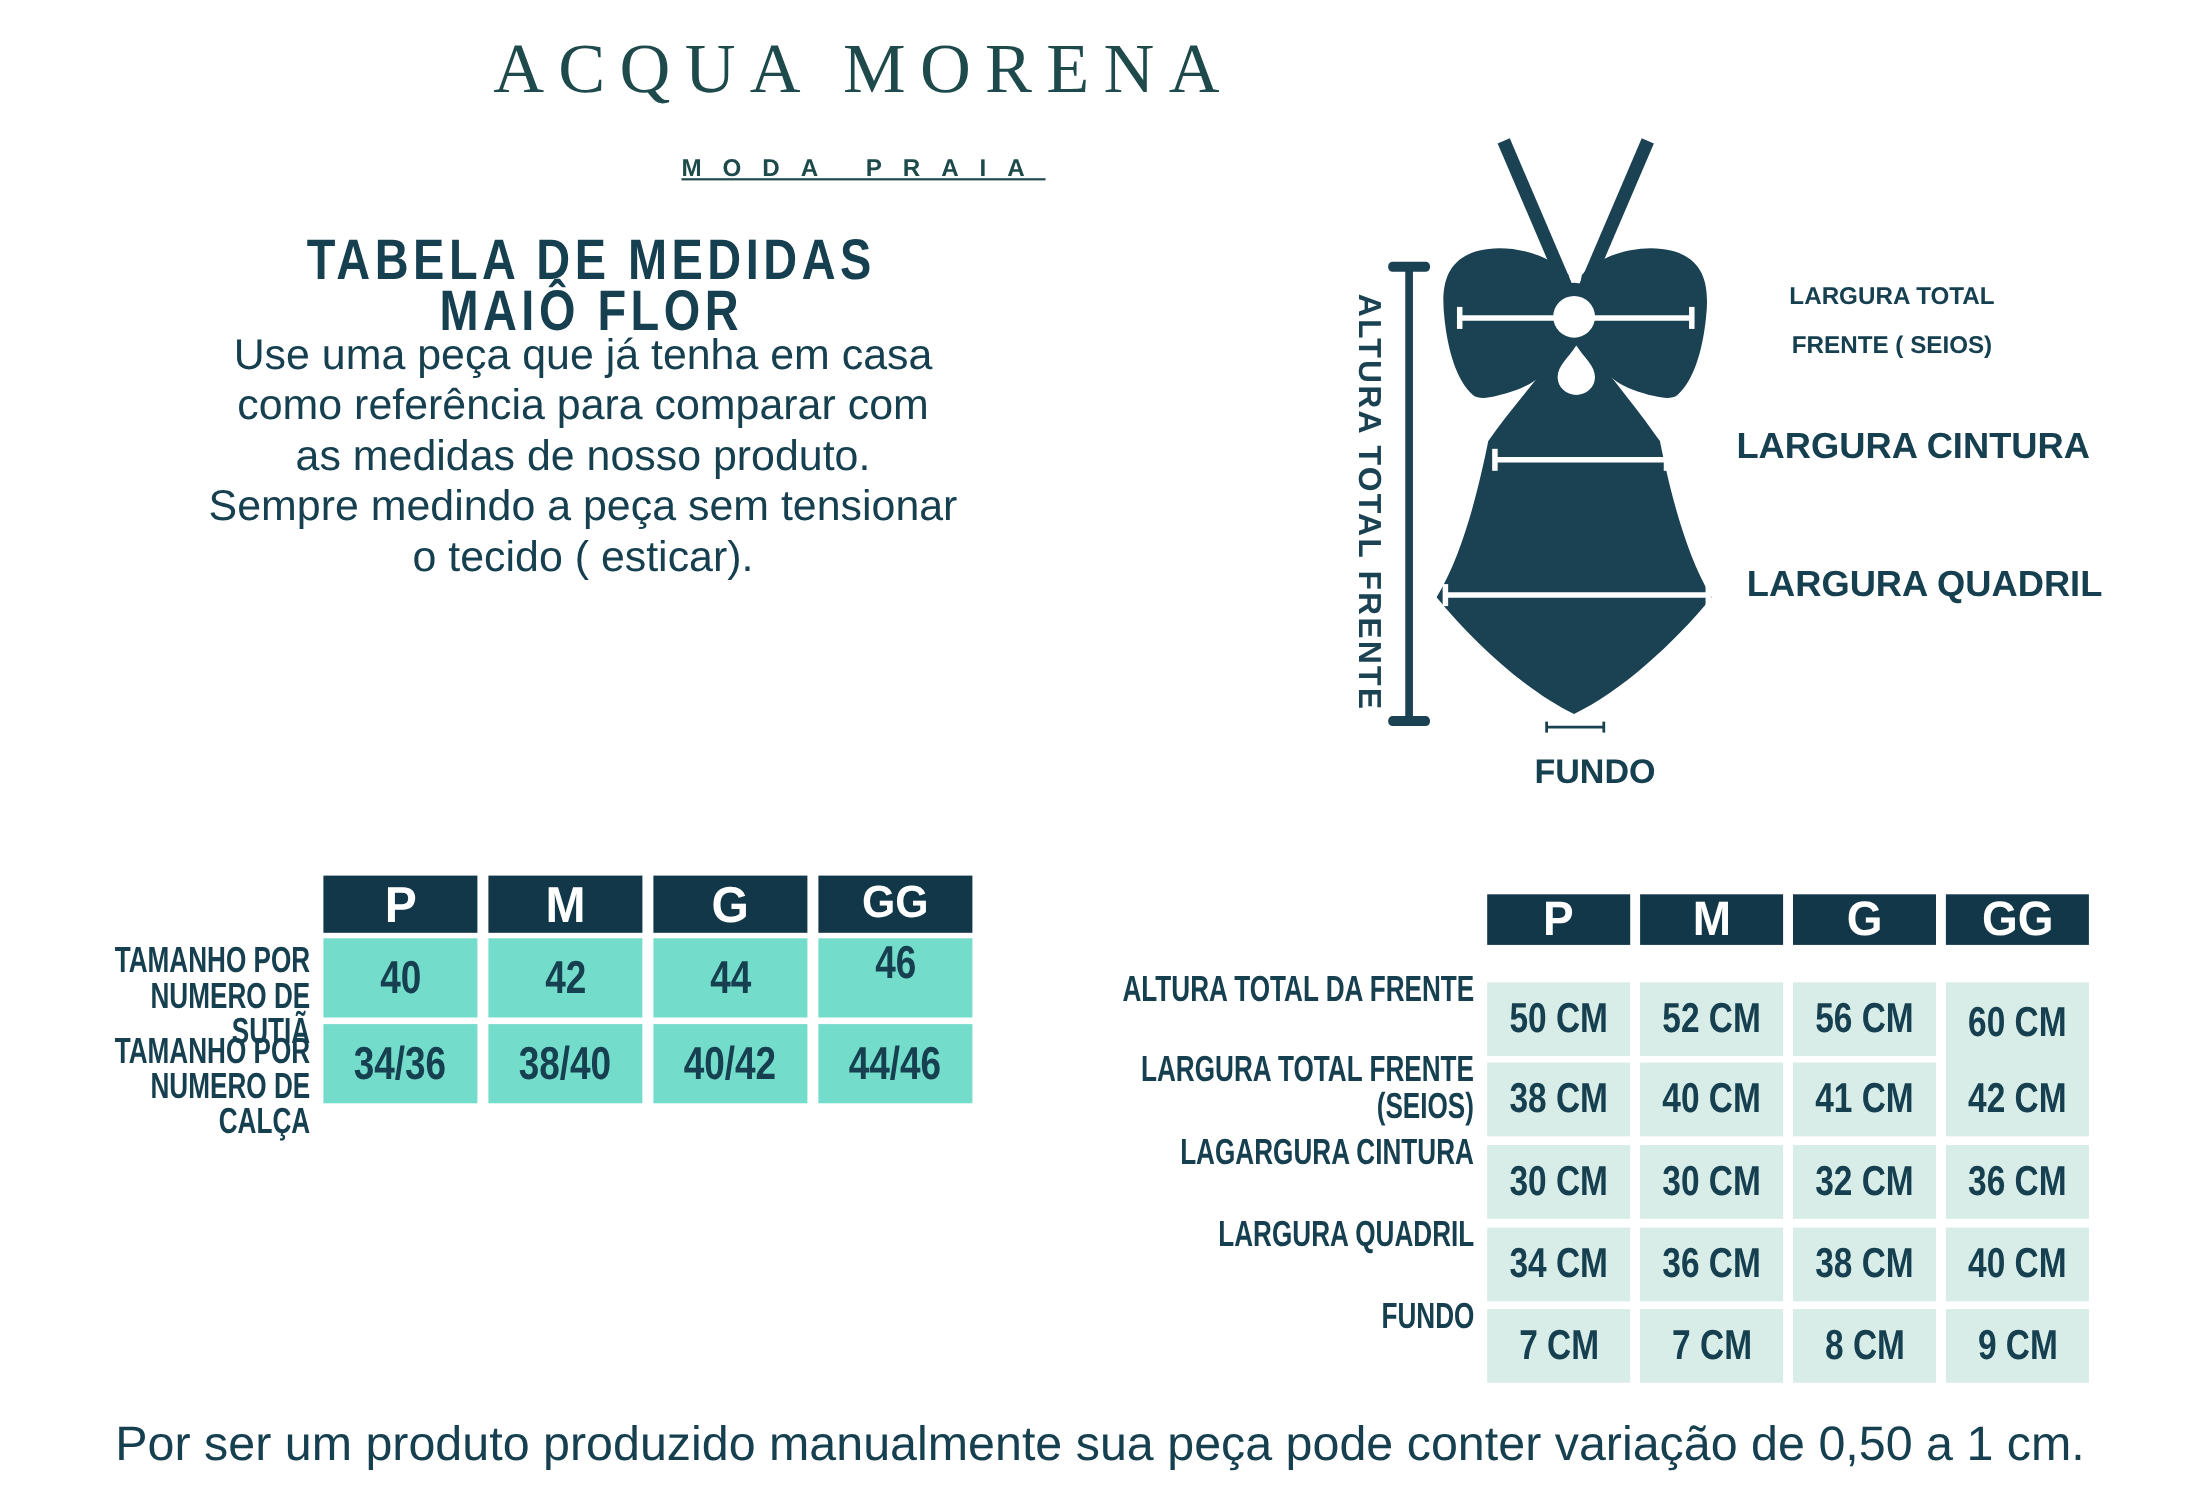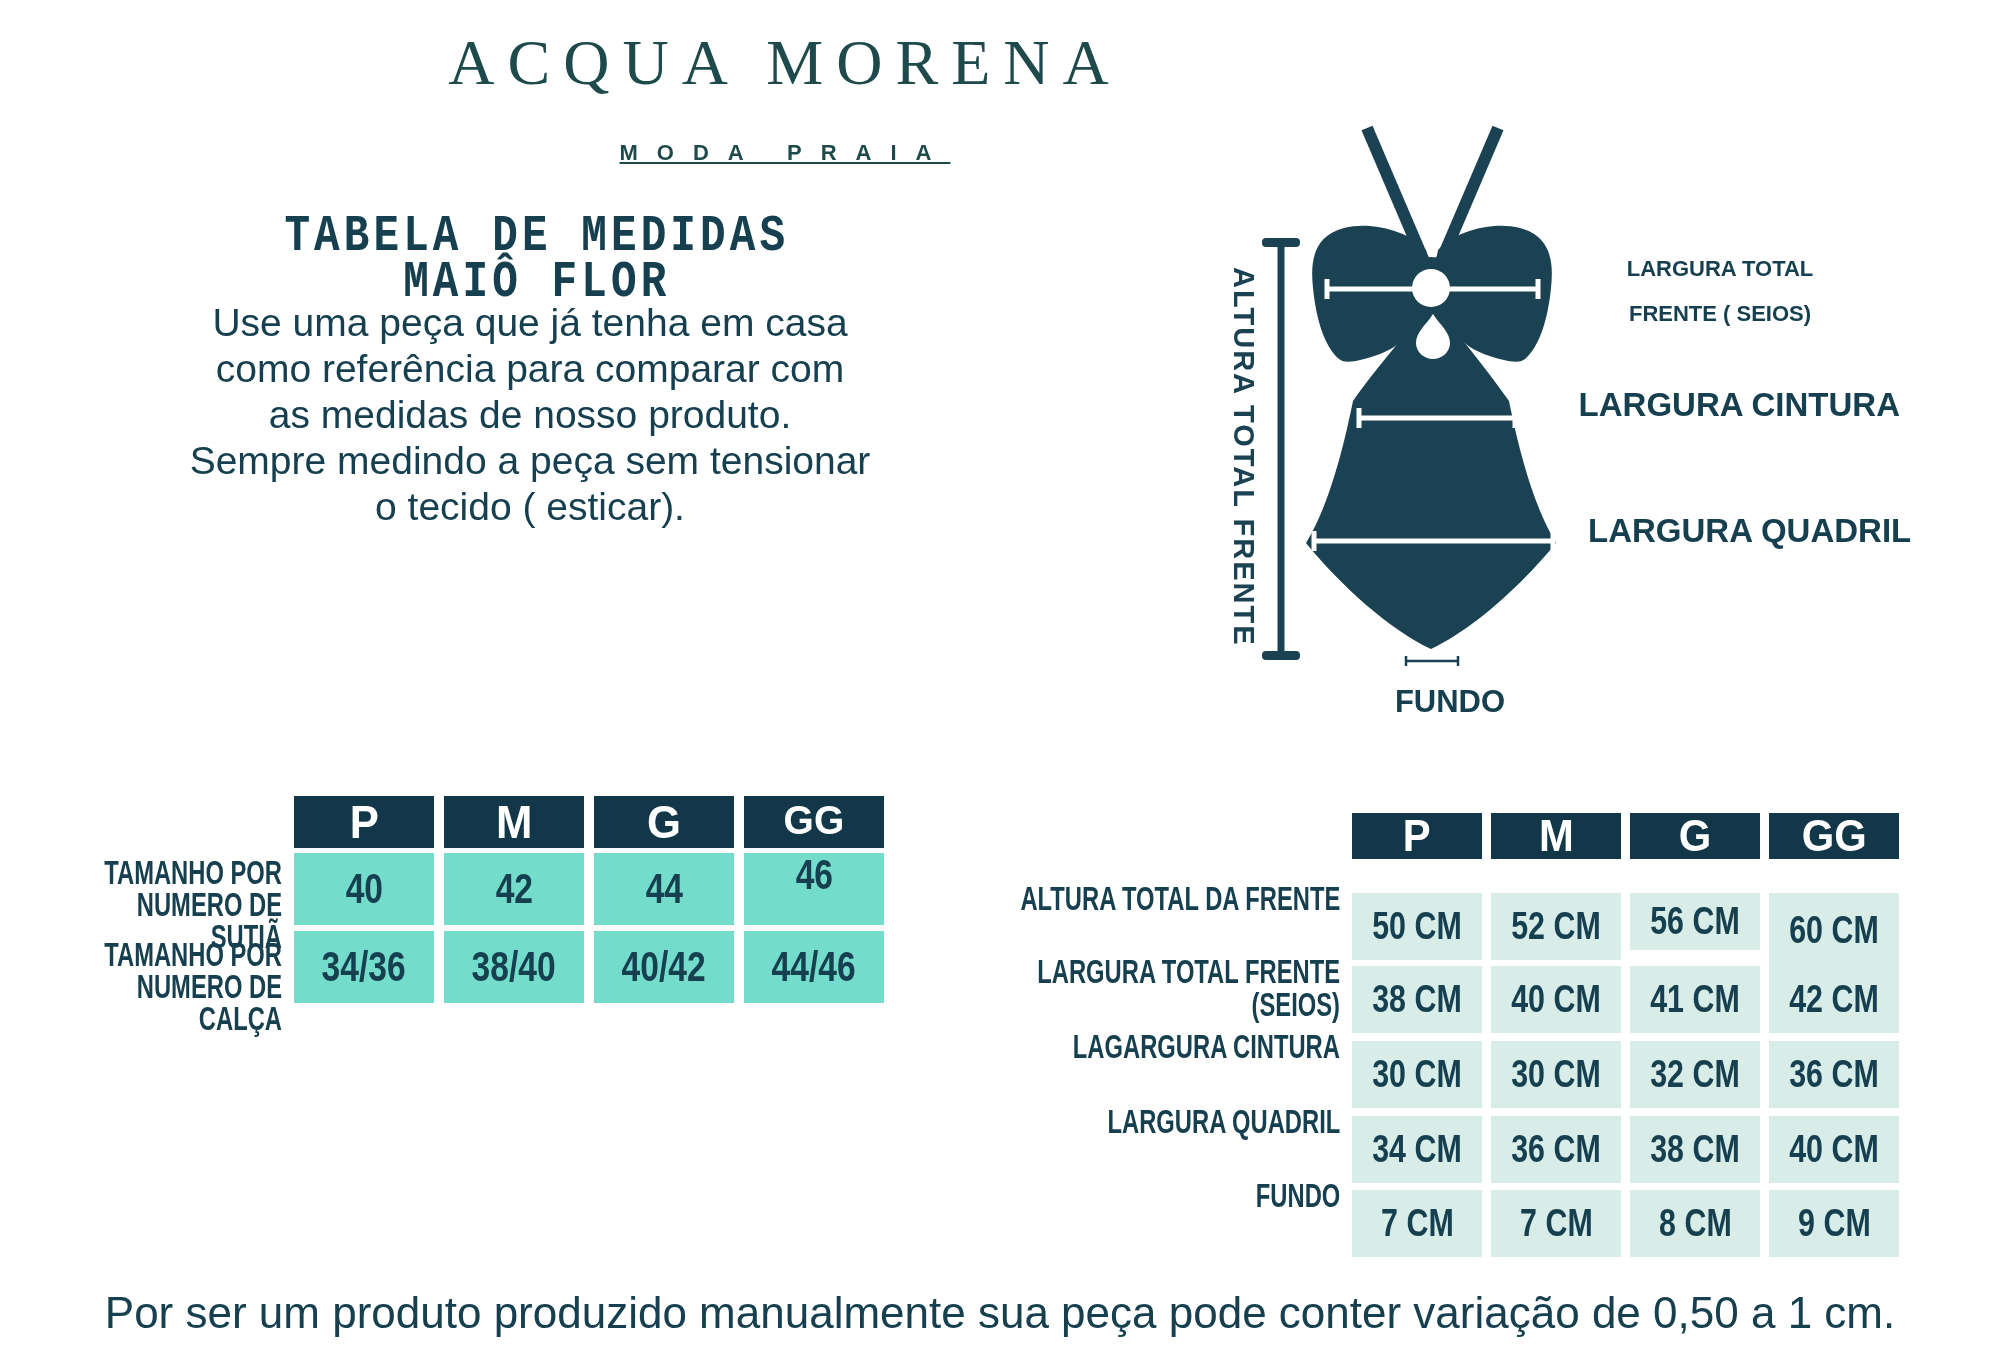--- a/index.html
+++ b/index.html
@@ -11,21 +11,21 @@
   .abs{position:absolute;}
   .logo{
     left:335px;top:26px;width:900px;text-align:center;
     font-family:"Liberation Serif", serif;font-size:64px;letter-spacing:13px;
     color:var(--c-logo);white-space:nowrap;
   }
   .tagline{
     left:335px;top:140px;width:900px;text-align:center;
     font-size:22px;font-weight:700;letter-spacing:19px;color:var(--c-logo);white-space:nowrap;text-decoration:underline;
   }
-  .title{left:137px;top:214px;width:800px;text-align:center;color:var(--c-dark);font-family:Liberation Mono, monospace;}
+  .title{left:137px;top:214px;width:800px;text-align:center;color:var(--c-dark);}
   .title .cond{
     display:inline-block;transform:scaleX(0.82);transform-origin:50% 0;
     font-size:52px;line-height:46px;font-weight:700;letter-spacing:5px;white-space:pre-line;
   }
   .para{
     left:130px;top:300px;width:800px;text-align:center;color:var(--c-dark);
     font-size:39px;line-height:46px;white-space:pre-line;letter-spacing:0px;
   }
   .vlabel{
     left:1222px;top:262px;height:390px;width:38px;
@@ -199,21 +199,21 @@
         <span>GG</span>
       </div>
 
     <div class="rowlab rtab-lab" style="top:882px;"><span class="condr">ALTURA  TOTAL DA FRENTE</span></div>
     <div class="cell vcell" style="left:1352px;top:865px;width:130px;height:67px">
         <span>50 CM</span>
       </div>
     <div class="cell vcell" style="left:1491px;top:865px;width:130px;height:67px">
         <span>52 CM</span>
       </div>
-    <div class="cell vcell" style="left:1630px;top:865px;width:130px;height:57px">
+    <div class="cell vcell" style="left:1630px;top:865px;width:130px;height:67px">
         <span>56 CM</span>
       </div>
     <div class="cell vcell" style="left:1769px;top:865px;width:130px;height:74px">
         <span>60 CM</span>
       </div>
 
     <div class="rowlab rtab-lab" style="top:955px;"><span class="condr">LARGURA TOTAL FRENTE  (SEIOS)</span></div>
     <div class="cell vcell" style="left:1352px;top:938px;width:130px;height:67px">
         <span>38 CM</span>
       </div>

